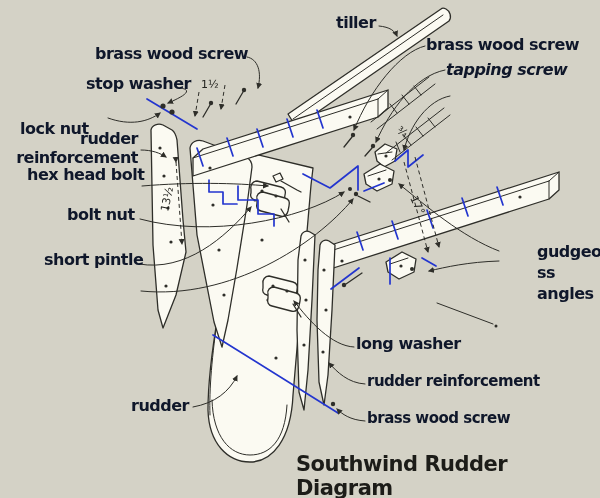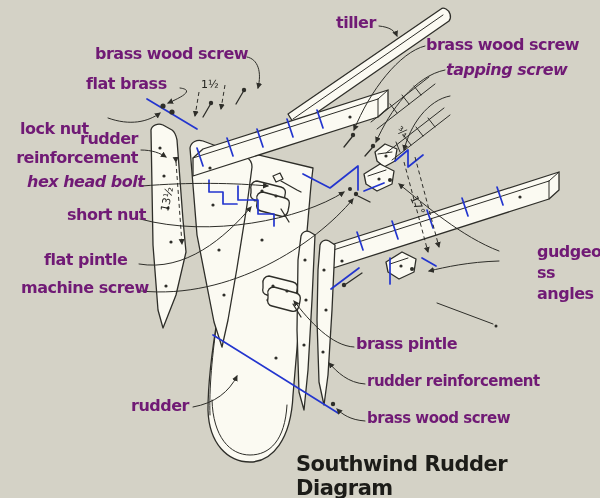--- a/index.html
+++ b/index.html
@@ -10,21 +10,21 @@
     overflow:hidden;
     font-family:"DejaVu Sans", sans-serif;
   }
   .stage svg{position:absolute;left:0;top:0;}
   .lbl{
     position:absolute;
     font-family:"DejaVu Sans", sans-serif;
     font-weight:bold;
     font-size:16px;
     line-height:19px;
-    color:#701a75;
+    color:#0f172a;
     white-space:pre-line;
     letter-spacing:-0.5px;
   }
   .lbl.small{font-size:15px;}
   .ttl{
     position:absolute;
     font-family:"DejaVu Sans", sans-serif;
     font-weight:bold;
     font-size:21px;
     color:#1c1c18;
@@ -210,33 +210,32 @@
     <path class="inkthin" d="M499,261 C468,262 446,267 429,271" marker-end="url(#arr)"></path>
     <path class="inkthin" d="M437,303 L493,324"></path>
         <circle class="dot" cx="496" cy="326" r="1.5"></circle>
     <path class="inkthin" d="M354,347 C332,346 310,322 294,301" marker-end="url(#arr)"></path>
     <path class="inkthin" d="M365,384 C348,383 337,372 329,363" marker-end="url(#arr)"></path>
     <path class="inkthin" d="M365,421 C350,420 342,414 337,409" marker-end="url(#arr)"></path>
   </g>
 </svg>
 
 <div class="lbl" style="left:95px;top:44px;">brass wood screw</div>
-<div class="lbl" style="left:86px;top:74px;">flat brass</div>
+<div class="lbl" style="left:86px;top:74px;">stop washer</div>
 <div class="lbl" style="left:20px;top:103px;margin-top:16px;">lock nut</div>
 <div class="lbl" style="left:8px;top:129px;width:130px;text-align:right;">rudder
 reinforcement</div>
-<div class="lbl" style="left:27px;top:172px;font-style:italic;">hex head bolt</div>
-<div class="lbl" style="left:67px;top:205px;">short nut</div>
-<div class="lbl" style="left:44px;top:250px;">flat pintle</div>
-<div class="lbl" style="left:21px;top:278px;">machine screw</div>
+<div class="lbl" style="left:27px;top:165px;">hex head bolt</div>
+<div class="lbl" style="left:67px;top:205px;">bolt nut</div>
+<div class="lbl" style="left:44px;top:250px;">short pintle</div>
 <div class="lbl" style="left:131px;top:396px;">rudder</div>
 <div class="lbl" style="left:336px;top:13px;">tiller</div>
 <div class="lbl" style="left:426px;top:35px;">brass wood screw</div>
 <div class="lbl" style="left:446px;top:60px;font-style:italic;">tapping screw</div>
 <div class="lbl" style="left:501px;top:241px;line-height:21px;margin-left:36px;">gudgeon
 ss angles</div>
-<div class="lbl" style="left:356px;top:334px;">brass pintle</div>
+<div class="lbl" style="left:356px;top:334px;">long washer</div>
 <div class="lbl small" style="left:367px;top:372px;">rudder reinforcement</div>
 <div class="lbl small" style="left:367px;top:409px;">brass wood screw</div>
 
 <div class="ttl" style="left:296px;top:452px;">Southwind Rudder Diagram</div>
 
 </div>
 
 </body></html>

